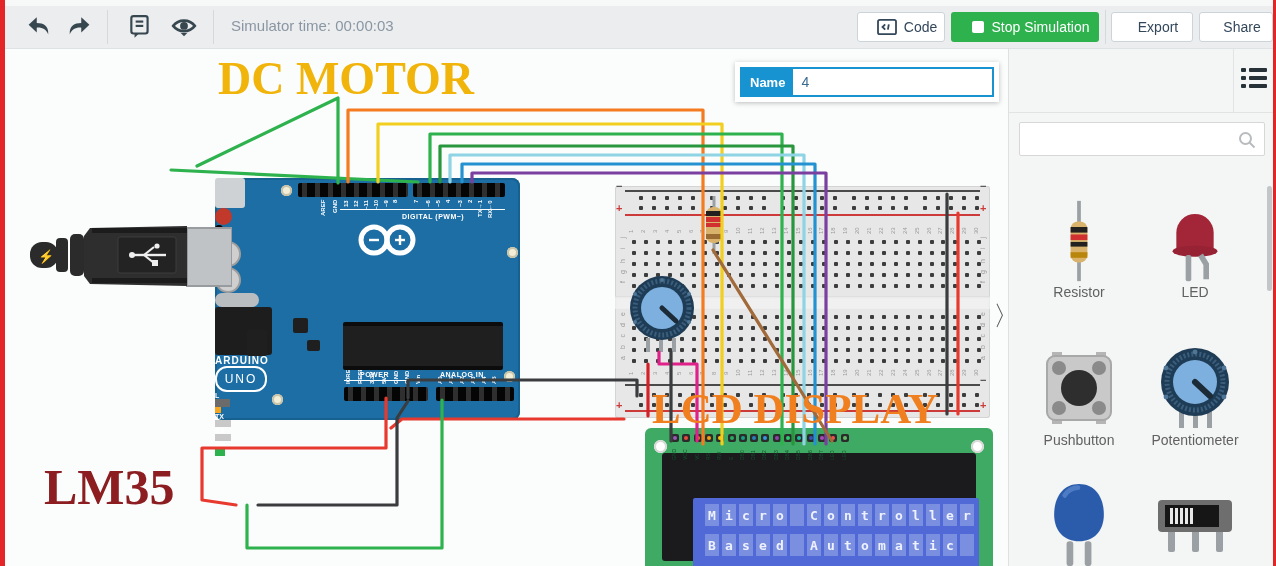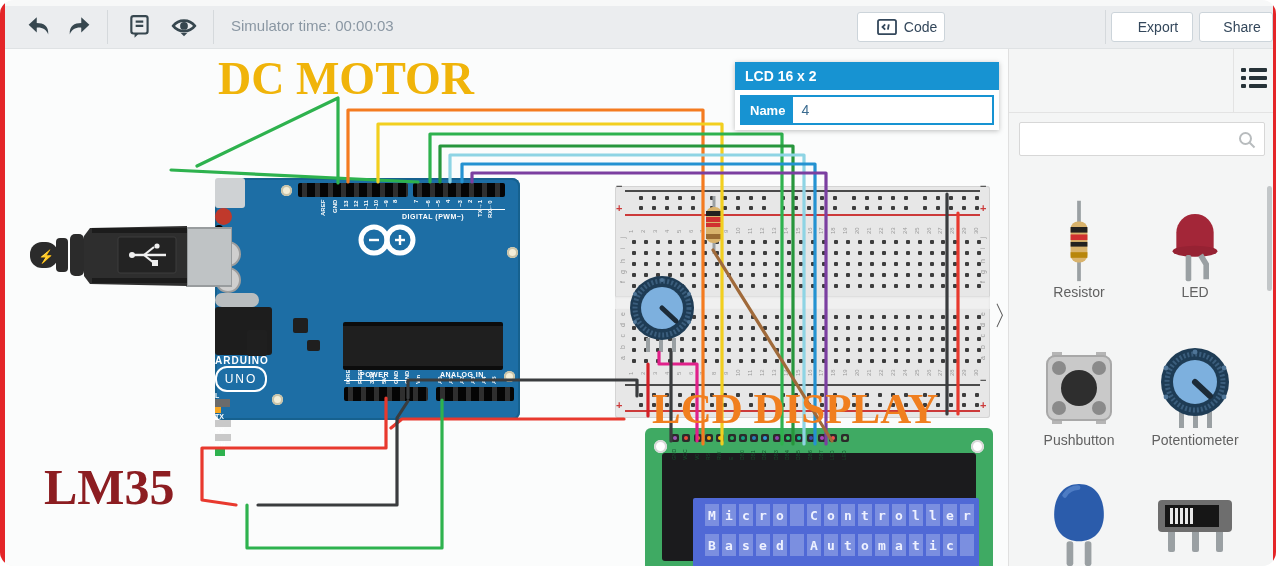--- a/index.html
+++ b/index.html
@@ -1,17 +1,17 @@
 <!DOCTYPE html>
 <html><head>
 <meta charset="utf-8">
 <style>
   html,body{margin:0;padding:0;background:#fff;}
   #stage{position:relative;width:1276px;height:566px;overflow:hidden;background:#f7f8f8;
-         font-family:"Liberation Sans",sans-serif;border-radius:14px;}
+         font-family:"Liberation Sans",sans-serif;}
   .abs{position:absolute;}
   
   #border-left{left:0;top:0;width:5px;height:566px;background:#e42528;z-index:90;}
   #border-right{right:0;top:0;width:3px;height:566px;background:#e42528;z-index:90;}
 
   
   #toolbar{left:5px;top:6px;width:1268px;height:42px;background:#ebedef;border-bottom:1px solid #dfe2e4;z-index:60;}
   .tb-icon{position:absolute;top:8px;width:26px;height:26px;color:#37474f;cursor:pointer;}
   .tb-div{position:absolute;top:4px;width:1px;height:34px;background:#d5d9dc;}
   #sim-time{position:absolute;left:226px;top:11px;font-size:15px;color:#8a97a3;}
@@ -132,20 +132,24 @@
     <div class="tb-div" style="left:208px;"></div>
     <div id="sim-time">Simulator time: 00:00:03</div>
 
     <div class="tb-btn" style="left:852px;width:88px;">
       <svg width="20" height="18" viewBox="0 0 22 20">
         <rect x="1" y="2" width="20" height="16" rx="2" fill="none" stroke="#33475b" stroke-width="2"></rect>
         <path d="M9 7 L6 10 L9 13" fill="none" stroke="#33475b" stroke-width="2"></path>
         <path d="M13 7 L12 13" fill="none" stroke="#33475b" stroke-width="2"></path>
       </svg>
       <span>Code</span>
+    </div>
+    <div class="tb-btn" id="stop-btn" style="left:946px;width:148px;">
+      <span class="stop-sq"></span>
+      <span>Stop Simulation</span>
     </div>
     <div class="tb-div" style="left:1100px;"></div>
     <div class="tb-btn" style="left:1106px;width:82px;">
       <span>Export</span>
     </div>
     <div class="tb-btn" style="left:1194px;width:74px;">
       <span>Share</span>
     </div>
   </div>
 
@@ -899,21 +903,20 @@
       <polyline points="713,250 832,441" fill="none" stroke="#a06a3a" stroke-width="3.2" stroke-linecap="round" stroke-linejoin="round"></polyline>
       <polyline points="947,194 947,414" fill="none" stroke="#3a3c3e" stroke-width="3.2" stroke-linecap="round" stroke-linejoin="round"></polyline>
       <polyline points="958,213 958,414" fill="none" stroke="#e8392e" stroke-width="3.2" stroke-linecap="round" stroke-linejoin="round"></polyline>
     </svg>
 
   <div class="annot" id="annot-lcd">LCD DISPLAY</div>
   <div class="annot" id="annot-dcmotor">DC MOTOR</div>
   <div class="annot" id="annot-lm35">LM35</div>
 
   <div class="abs" id="lcd-dialog">
-    <div class="hd">LCD 16 x 2</div>
     <div class="bd">
       <div class="row">
         <div class="chip">Name</div>
         <input value="4" style="">
       </div>
     </div>
   </div>
 
   <div class="abs" id="collapse">〉</div>
 

